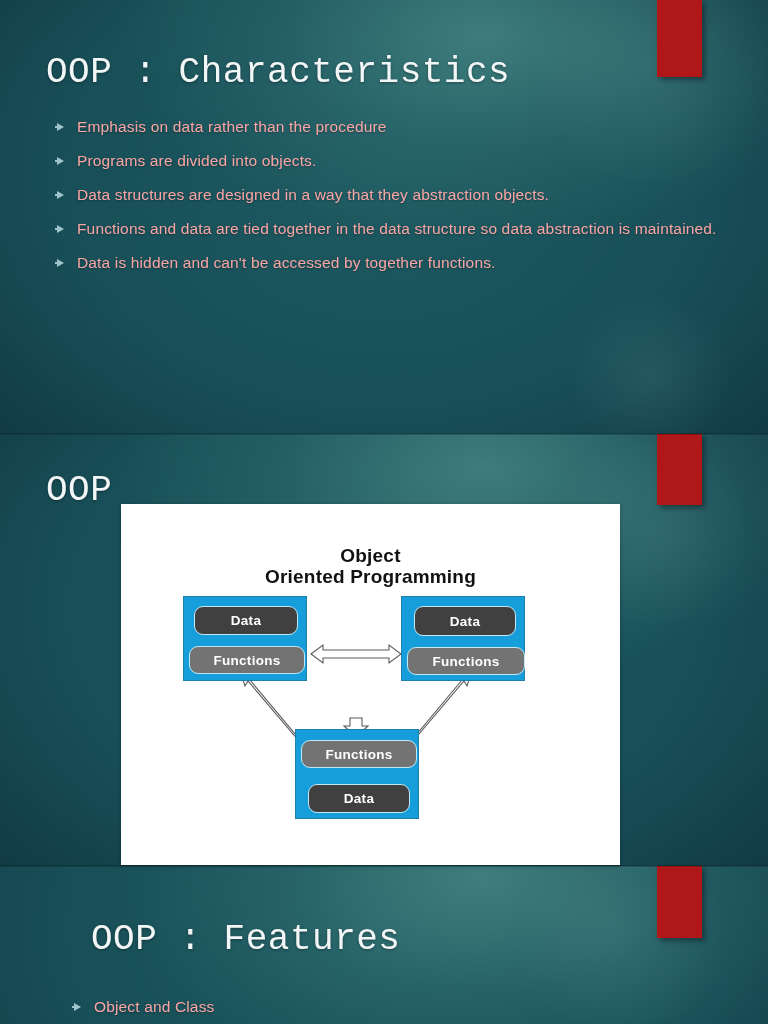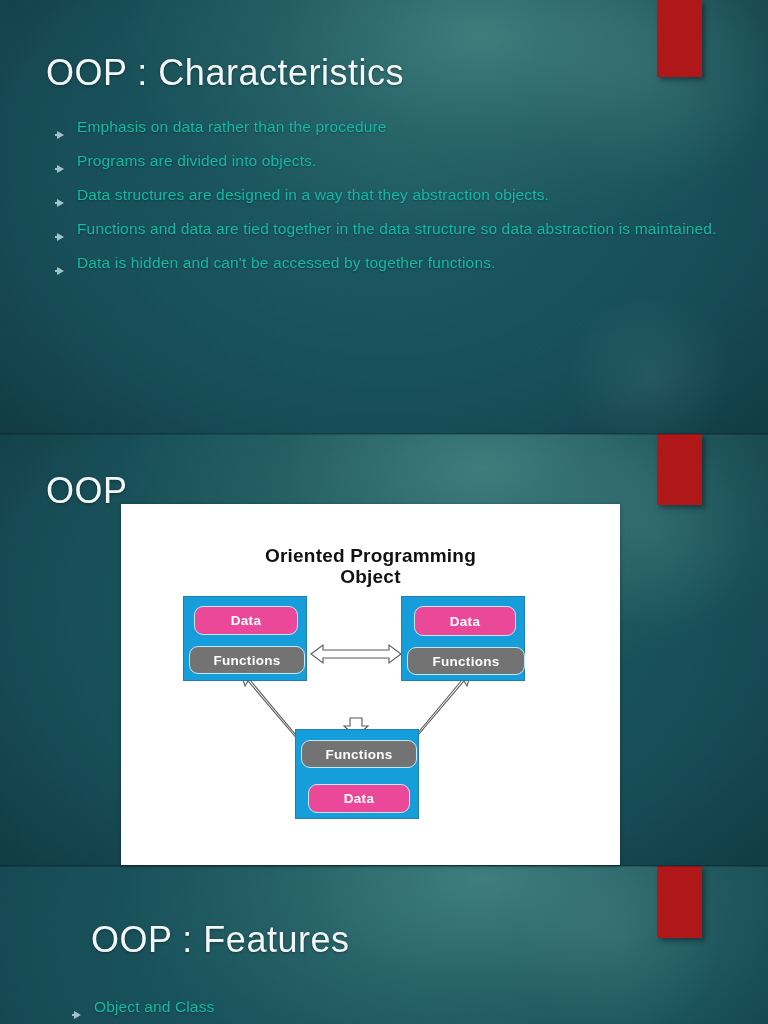--- a/index.html
+++ b/index.html
@@ -72,35 +72,36 @@
   }
 
   
   .slide-title {
     position: absolute;
     color: #f2f6f6;
     font-weight: 300;
     letter-spacing: 0.5px;
     white-space: nowrap;
     text-shadow: 0 1px 3px rgba(0,0,0,0.35);
+    font-family: Liberation Mono, monospace;
   }
   .title-main   { left: 46px; font-size: 36px; }
 
   
   .bullets {
     position: absolute;
     list-style: none;
     margin: 0;
     padding: 0;
   }
   .bullet-row {
     position: relative;
     display: flex;
-    align-items: center;
-    color: #14b8a6;
+    align-items: flex-start;
+    color: #fca5a5;
     font-size: 15.5px;
     font-weight: 400;
     line-height: 1.42;
     letter-spacing: 0.15px;
     text-shadow: 0 1px 2px rgba(0,0,0,0.30);
     margin-bottom: 12px;
   }
   .bullet-icon {
     flex: 0 0 auto;
     width: 22px;
@@ -171,21 +172,21 @@
     color: #ffffff;
     font-size: 13.5px;
     font-weight: bold;
     letter-spacing: 0.3px;
     display: flex;
     align-items: center;
     justify-content: center;
     border: 1.5px solid #bfe9f7;
     white-space: nowrap;
   }
-  .chip-data { background: #ec4899; }
+  .chip-data { background: #404040; }
   .chip-func { background: #737373; }
 
   
   .panel-left  .chip-data { left: 10px;  top: 9px;  width: 104px; height: 29px; }
   .panel-left  .chip-func { left: 5px;   top: 49px; width: 116px; height: 28px; }
   
   .panel-right .chip-data { left: 12px;  top: 9px;  width: 102px; height: 30px; }
   .panel-right .chip-func { left: 5px;   top: 50px; width: 118px; height: 28px; }
   
   .panel-bottom .chip-func { left: 5px;  top: 10px; width: 116px; height: 28px; }
@@ -250,22 +251,22 @@
   </section>
   <div class="seam" style="top:433px;"></div>
 
   <div class="red-bar" style="left:657px; top:434px; height:71px;"></div>
 
   <h1 class="slide-title title-main" style="top:446px;">OOP</h1>
 
   <div class="diagram-frame">
 
     <div class="diagram-title">
+      <div>Object</div>
       <div>Oriented Programming</div>
-      <div>Object</div>
     </div>
 
     <svg class="arrows" viewBox="0 0 499 361">
 
       <polygon points="190,150 202,141 202,146 268,146 268,141 280,150 268,159 268,154 202,154 202,159" fill="#ffffff" stroke="#5a5a5a" stroke-width="1.1"></polygon>
 
       <polygon points="118,163 136,172 129,176 185,243 190,234 196,252 178,250 183,243 127,177 124,182" fill="#ffffff" stroke="#5a5a5a" stroke-width="1.1"></polygon>
 
       <polygon points="352,163 334,172 341,176 285,243 280,234 274,252 292,250 287,243 343,177 346,182" fill="#ffffff" stroke="#5a5a5a" stroke-width="1.1"></polygon>
 

